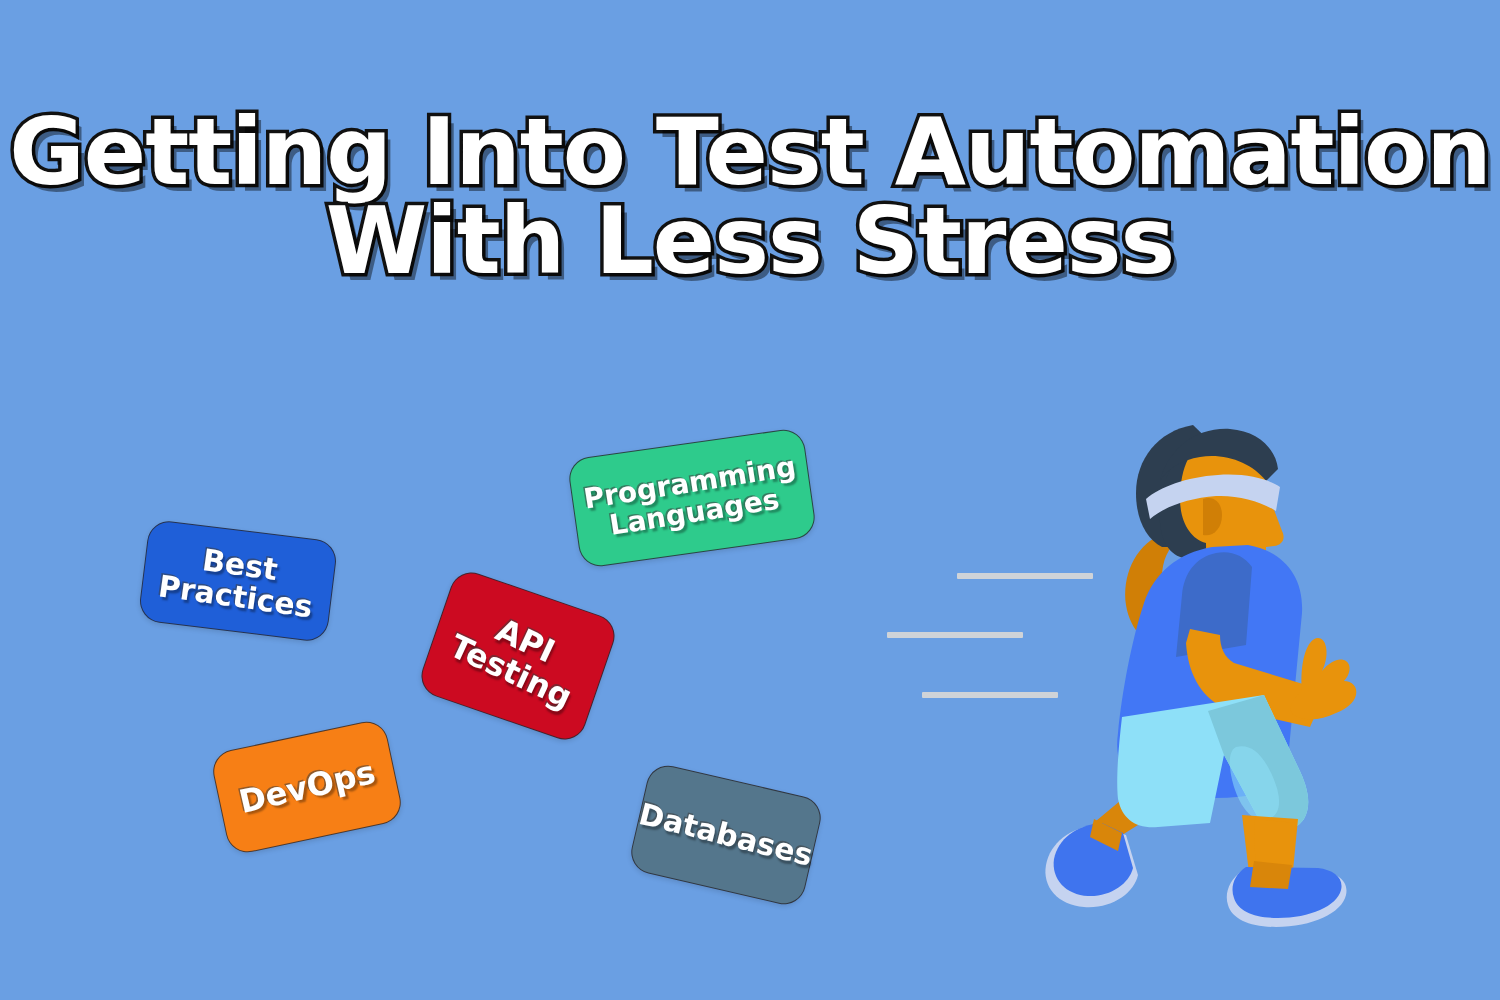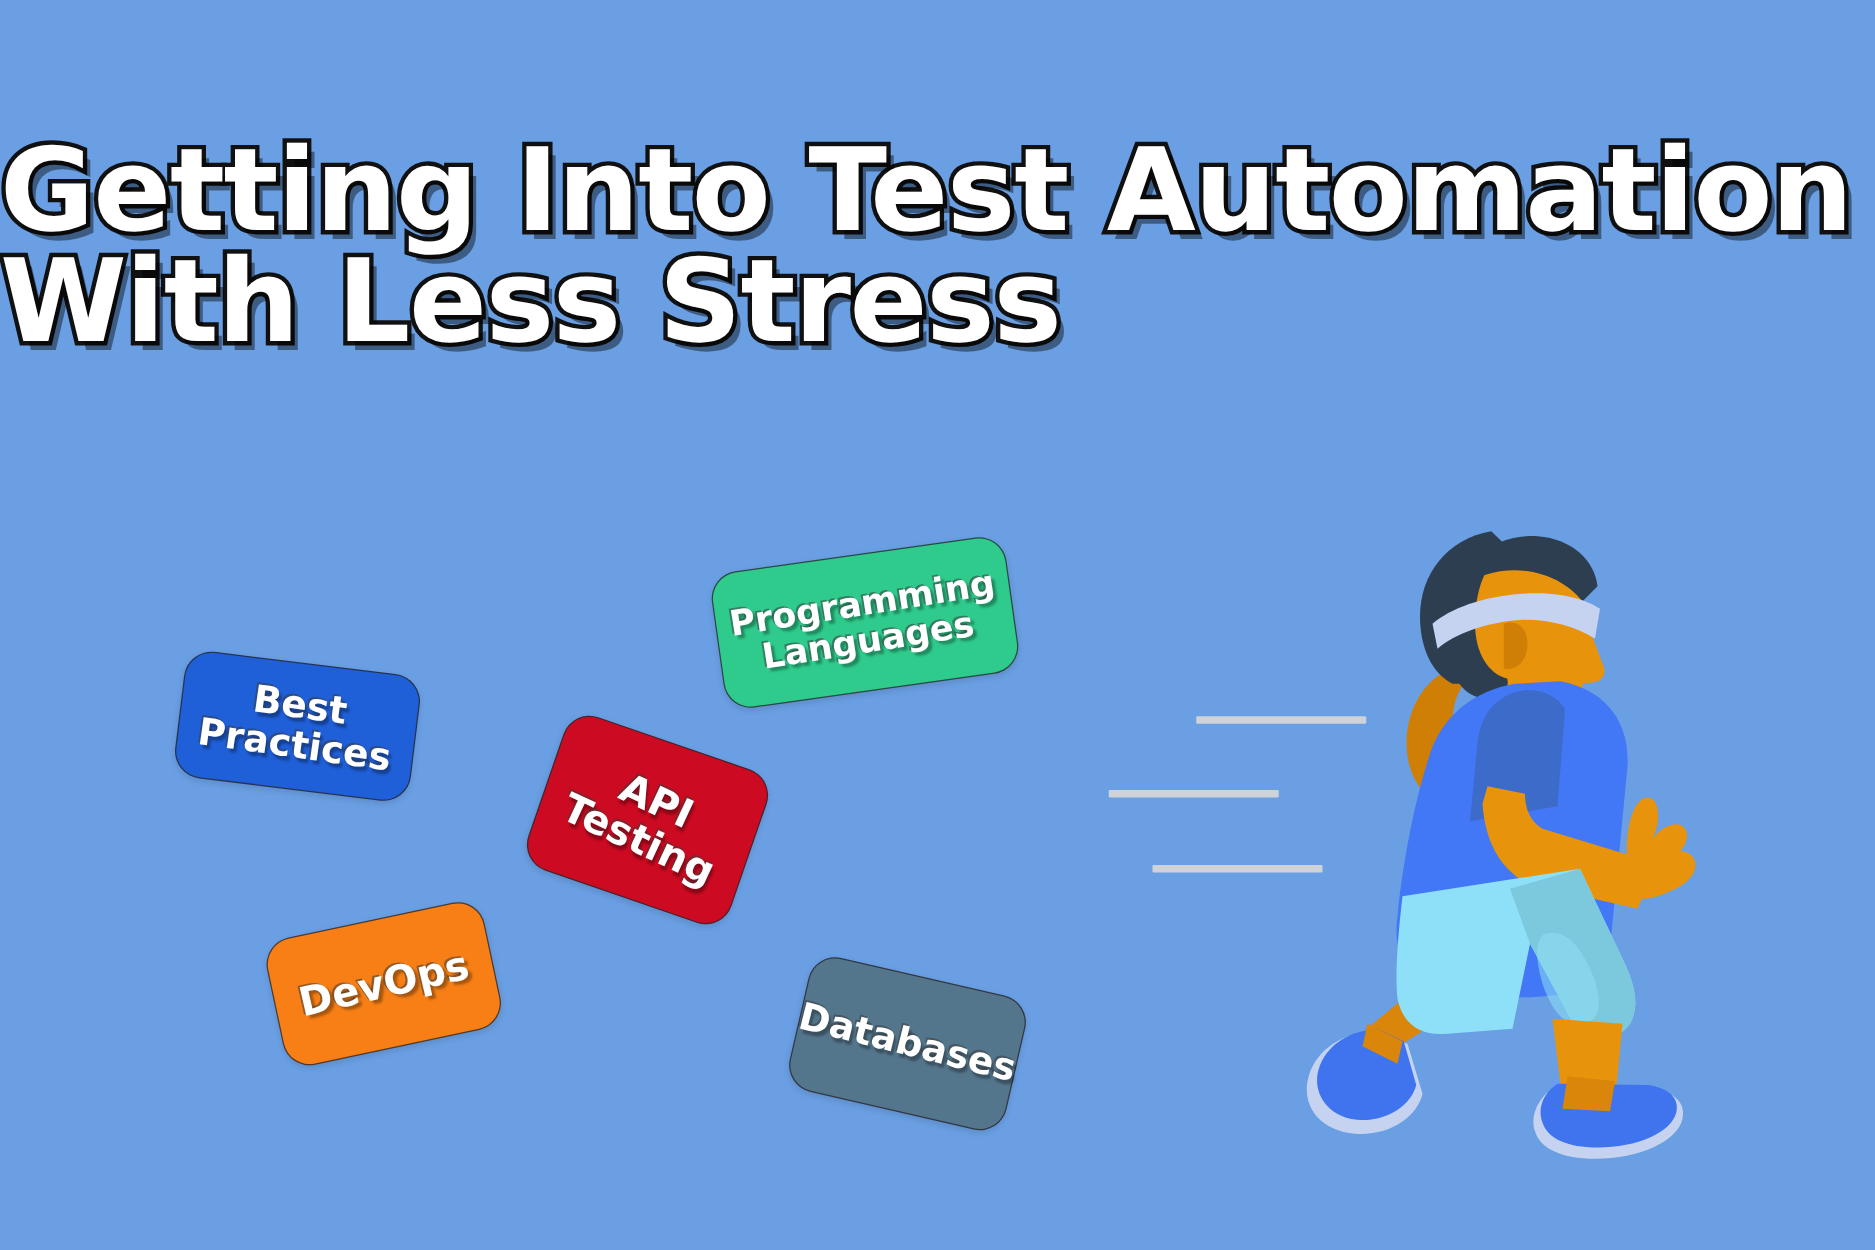--- a/index.html
+++ b/index.html
@@ -8,21 +8,21 @@
     font-family:"DejaVu Sans","Liberation Sans",sans-serif;
   }
   #stage{
     position:relative;width:1500px;height:1000px;
     background:#6a9fe3;overflow:hidden;
   }
 
   
   #title-block{
     position:absolute;left:0;top:108px;width:1500px;
-    text-align:left;
+    text-align:center;
     line-height:0.97;
     pointer-events:none;
   }
   .title-line{
     display:block;
     font-family:"DejaVu Sans","Liberation Sans",sans-serif;
     font-weight:bold;
     font-size:92px;
     letter-spacing:-1px;
     color:#ffffff;

